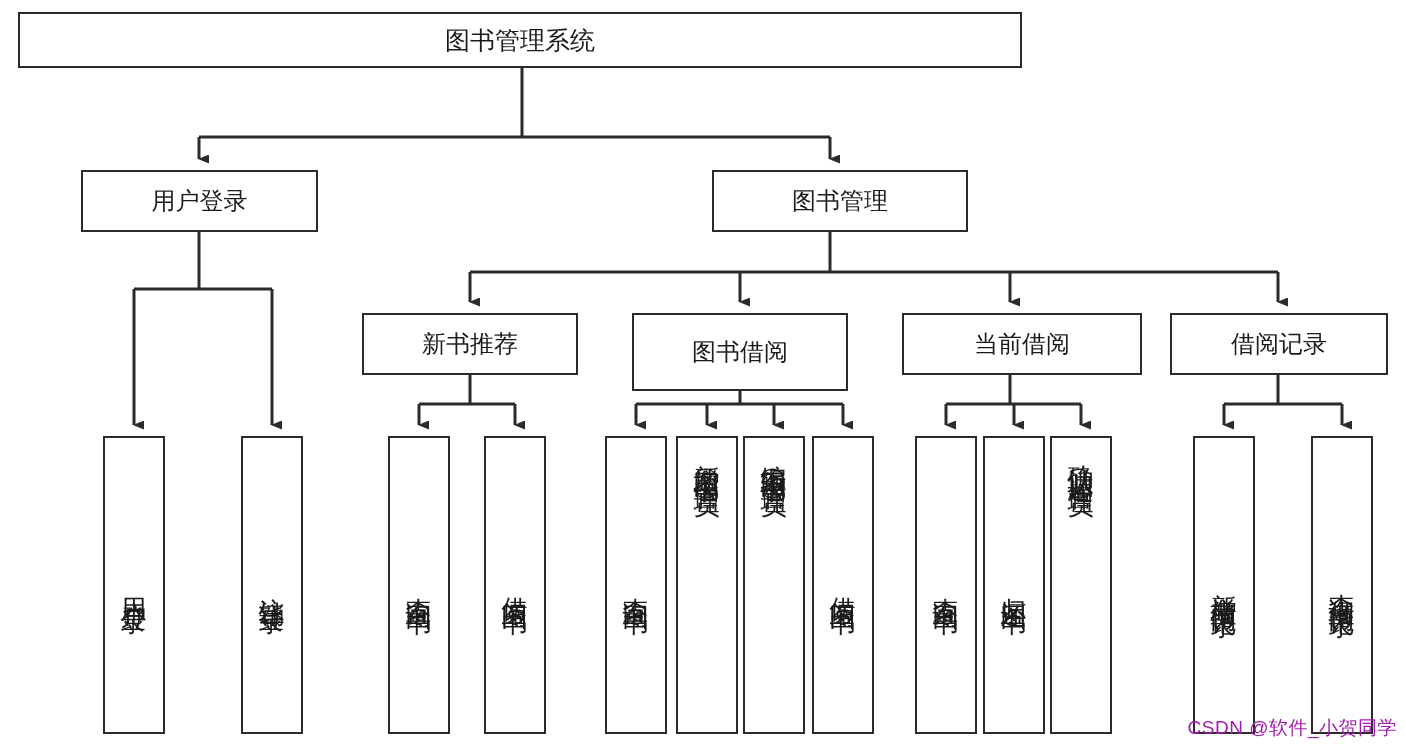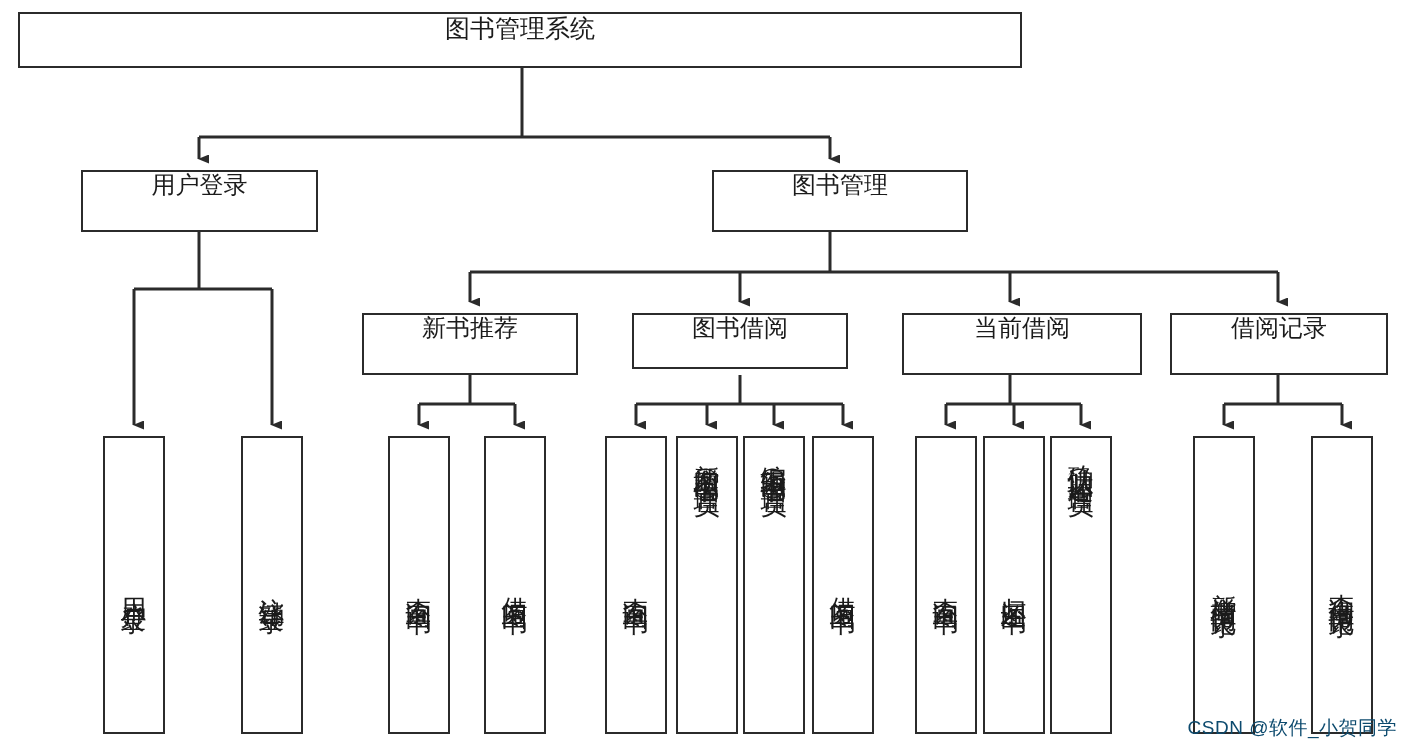--- a/index.html
+++ b/index.html
@@ -23,20 +23,21 @@
     top: 0;
     width: 1405px;
     height: 747px;
   }
   .node {
     position: absolute;
     box-sizing: border-box;
     background: #ffffff;
     border: 2.5px solid #2b2b2b;
     display: flex;
+    align-items: center;
     justify-content: center;
     overflow: hidden;
   }
   .node .label {
     color: #1b1b1b;
     text-align: center;
     line-height: 1.12;
     white-space: nowrap;
   }
   .node.root .label { font-size: 25px; }
@@ -56,21 +57,21 @@
   }
   .node.leaf.centered {
     align-items: center;
     padding-top: 0;
   }
   #watermark {
     position: absolute;
     right: 8px;
     bottom: 6px;
     font-size: 19px;
-    color: #0c4a6e;
+    color: #a21caf;
     letter-spacing: 0.5px;
     white-space: nowrap;
     pointer-events: none;
   }
 </style>
 </head>
 <body>
 
 <div id="stage">
 
@@ -131,21 +132,21 @@
   <div class="node lvl2" style="left:81px; top:170px; width:237px; height:62px;">
     <span class="label">用户登录</span>
   </div>
   <div class="node lvl2" style="left:712px; top:170px; width:256px; height:62px;">
     <span class="label">图书管理</span>
   </div>
 
   <div class="node lvl3" style="left:362px; top:313px; width:216px; height:62px;">
     <span class="label">新书推荐</span>
   </div>
-  <div class="node lvl3" style="left:632px; top:313px; width:216px; height:56px;">
+  <div class="node lvl3" style="left:632px; top:313px; width:216px; height:78px;">
     <span class="label">图书借阅</span>
   </div>
   <div class="node lvl3" style="left:902px; top:313px; width:240px; height:62px;">
     <span class="label">当前借阅</span>
   </div>
   <div class="node lvl3" style="left:1170px; top:313px; width:218px; height:62px;">
     <span class="label">借阅记录</span>
   </div>
 
   <div class="node leaf centered" style="left:103px; top:436px; width:62px; height:298px;">

